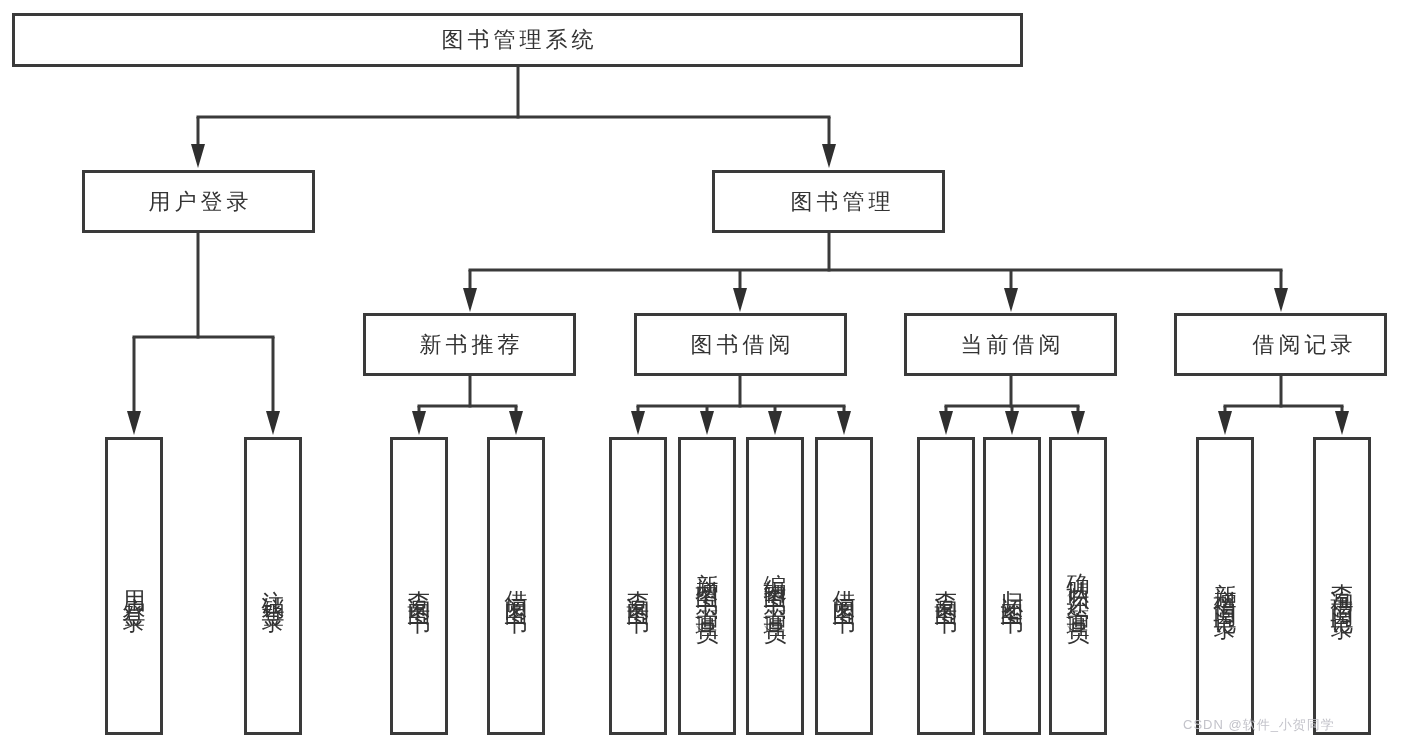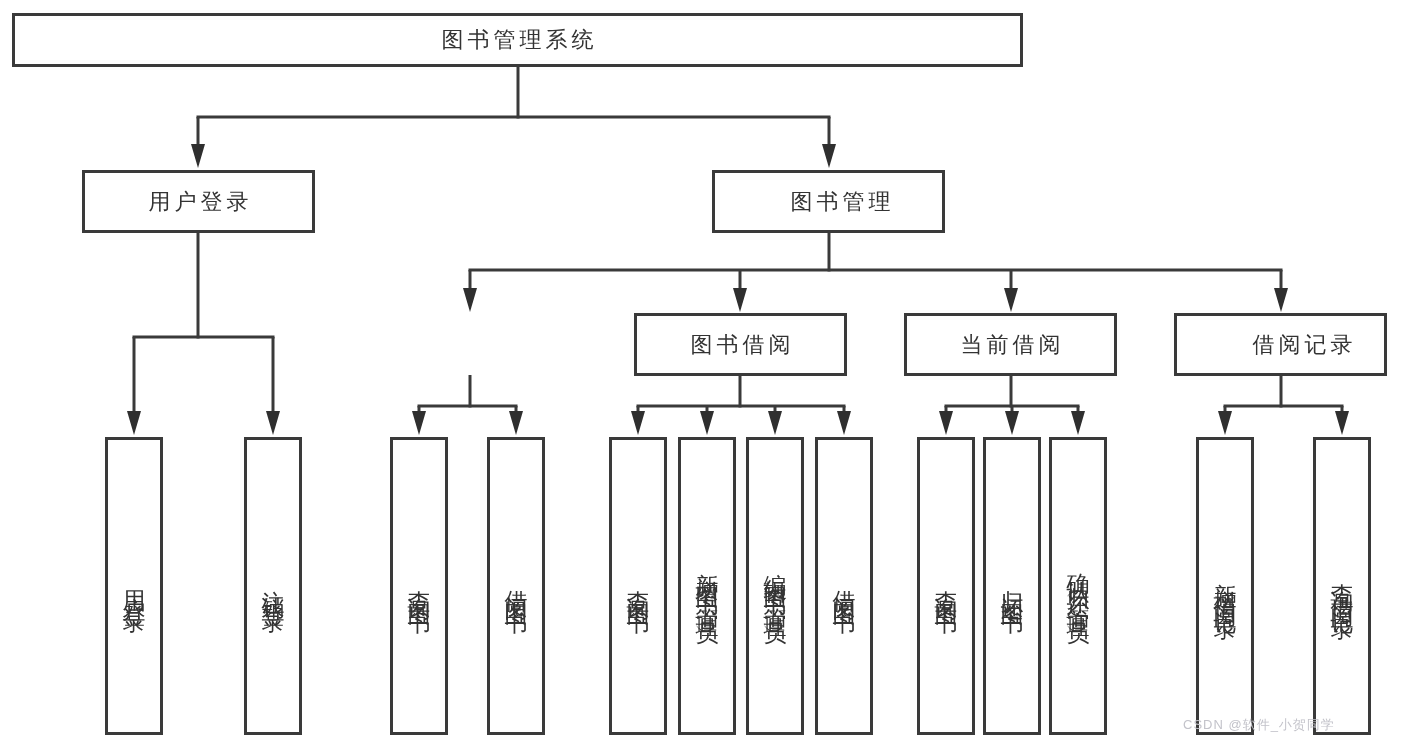--- a/index.html
+++ b/index.html
@@ -124,20 +124,23 @@
     <span class="hlabel">图书管理系统</span>
   </div>
 
   <div class="box" style="left:82px; top:170px; width:233px; height:63px;">
     <span class="hlabel">用户登录</span>
   </div>
   <div class="box" style="left:712px; top:170px; width:233px; height:63px;padding-left:24px;">
     <span class="hlabel">图书管理</span>
   </div>
 
+  <div class="box" style="left:363px; top:313px; width:213px; height:63px;">
+    <span class="hlabel">新书推荐</span>
+  </div>
   <div class="box" style="left:904px; top:313px; width:213px; height:63px;">
     <span class="hlabel">当前借阅</span>
   </div>
   <div class="box" style="left:634px; top:313px; width:213px; height:63px;">
     <span class="hlabel">图书借阅</span>
   </div>
   <div class="box" style="left:1174px; top:313px; width:213px; height:63px;padding-left:44px;">
     <span class="hlabel">借阅记录</span>
   </div>
 

